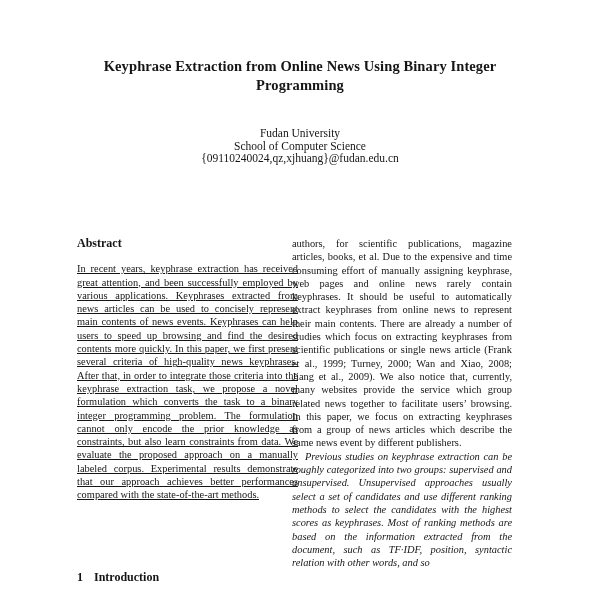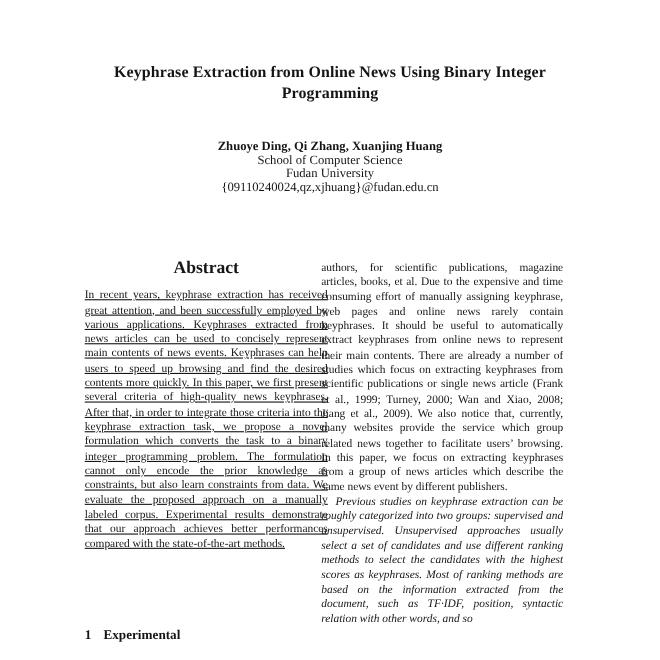--- a/index.html
+++ b/index.html
@@ -55,22 +55,21 @@
     left: 77px;
     width: 221px;
   }
   .col-right {
     left: 292px;
     width: 220px;
     height: 356px;
     overflow: hidden;
   }
   .abstract-heading {
-    text-align: center;
-    font-size: 16px;
+    font-size: 12px;
     font-weight: bold;
     margin: 0 0 12px 0;
     font-family: Liberation Serif, serif;
   }
   .abstract-body {
     margin: 0 11px;
     text-decoration: underline;
   }
   .section-heading {
     position: absolute;
@@ -92,34 +91,33 @@
   }
 </style>
 </head>
 <body>
 
 <div class="page">
 
   <div class="paper-title">Keyphrase Extraction from Online News Using Binary Integer Programming</div>
 
   <div class="author-block">
-    <div class="author-line">Zhuoye Ding, Qi Zhang, Xuanjing Huang</div>
+    <div>Fudan University</div>
     <div>School of Computer Science</div>
-    <div>Fudan University</div>
     <div>{09110240024,qz,xjhuang}@fudan.edu.cn</div>
   </div>
 
   <div class="column col-left">
     <div class="abstract-heading">Abstract</div>
     <p class="abstract-body body-par">In recent years, keyphrase extraction has received great attention, and been successfully employed by various applications. Keyphrases extracted from news articles can be used to concisely represent main contents of news events. Keyphrases can help users to speed up browsing and find the desired contents more quickly. In this paper, we first present several criteria of high-quality news keyphrases. After that, in order to integrate those criteria into the keyphrase extraction task, we propose a novel formulation which converts the task to a binary integer programming problem. The formulation cannot only encode the prior knowledge as constraints, but also learn constraints from data. We evaluate the proposed approach on a manually labeled corpus. Experimental results demonstrate that our approach achieves better performances compared with the state-of-the-art methods.</p>
   </div>
 
   <div class="section-heading">
     <span>1</span>
-    <span>Experimental</span>
+    <span>Introduction</span>
   </div>
 
   <div class="column col-right">
     <p class="body-par">authors, for scientific publications, magazine articles, books, et al. Due to the expensive and time consuming effort of manually assigning keyphrase, web pages and online news rarely contain keyphrases. It should be useful to automatically extract keyphrases from online news to represent their main contents. There are already a number of studies which focus on extracting keyphrases from scientific publications or single news article (Frank et al., 1999; Turney, 2000; Wan and Xiao, 2008; Jiang et al., 2009). We also notice that, currently, many websites provide the service which group related news together to facilitate users’ browsing. In this paper, we focus on extracting keyphrases from a group of news articles which describe the same news event by different publishers.</p>
     <p class="body-par indented">Previous studies on keyphrase extraction can be roughly categorized into two groups: supervised and unsupervised. Unsupervised approaches usually select a set of candidates and use different ranking methods to select the candidates with the highest scores as keyphrases. Most of ranking methods are based on the information extracted from the document, such as TF·IDF, position, syntactic relation with other words, and so</p>
   </div>
 
 </div>
 
 </body></html>

